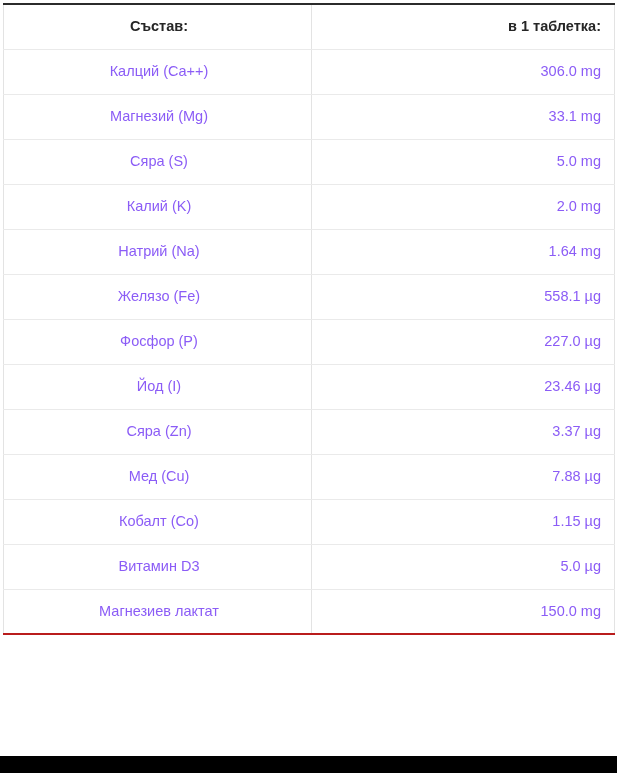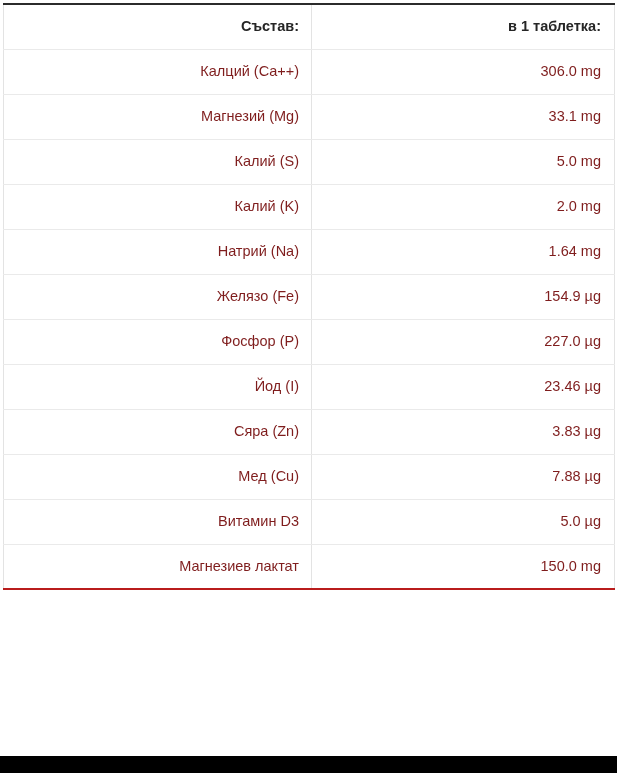--- a/index.html
+++ b/index.html
@@ -60,26 +60,26 @@
   table.spec-table col.col-value { width: 303px; }
 
   table.spec-table th,
   table.spec-table td {
     height: 45px;
     box-sizing: border-box;
     border-bottom: 1px solid #eaeaea;
     vertical-align: middle;
     font-size: 14.5px;
     line-height: 19px;
-    color: #7f1d1d;
+    color: #8b5cf6;
   }
 
   table.spec-table th.name-head,
   table.spec-table td.name-cell {
-    text-align: right;
+    text-align: center;
     padding: 0 12px 0 15px;
     border-right: 1px solid #e3e3e3;
   }
 
   table.spec-table th.value-head,
   table.spec-table td.value-cell {
     text-align: right;
     padding: 0 13px 0 12px;
   }
 
@@ -117,50 +117,54 @@
       <tbody id="table-body">
           <tr>
             <td class="name-cell">Калций (Ca++)</td>
             <td class="value-cell">306.0 mg</td>
           </tr>
           <tr>
             <td class="name-cell">Магнезий (Mg)</td>
             <td class="value-cell">33.1 mg</td>
           </tr>
           <tr>
-            <td class="name-cell">Калий (S)</td>
+            <td class="name-cell">Сяра (S)</td>
             <td class="value-cell">5.0 mg</td>
           </tr>
           <tr>
             <td class="name-cell">Калий (K)</td>
             <td class="value-cell">2.0 mg</td>
           </tr>
           <tr>
             <td class="name-cell">Натрий (Na)</td>
             <td class="value-cell">1.64 mg</td>
           </tr>
           <tr>
             <td class="name-cell">Желязо (Fe)</td>
-            <td class="value-cell">154.9 µg</td>
+            <td class="value-cell">558.1 µg</td>
           </tr>
           <tr>
             <td class="name-cell">Фосфор (P)</td>
             <td class="value-cell">227.0 µg</td>
           </tr>
           <tr>
             <td class="name-cell">Йод (I)</td>
             <td class="value-cell">23.46 µg</td>
           </tr>
           <tr>
             <td class="name-cell">Сяра (Zn)</td>
-            <td class="value-cell">3.83 µg</td>
+            <td class="value-cell">3.37 µg</td>
           </tr>
           <tr>
             <td class="name-cell">Мед (Cu)</td>
             <td class="value-cell">7.88 µg</td>
+          </tr>
+          <tr>
+            <td class="name-cell">Кобалт (Co)</td>
+            <td class="value-cell">1.15 µg</td>
           </tr>
           <tr>
             <td class="name-cell">Витамин D3</td>
             <td class="value-cell">5.0 µg</td>
           </tr>
           <tr>
             <td class="name-cell">Магнезиев лактат</td>
             <td class="value-cell">150.0 mg</td>
           </tr>
         </tbody>

